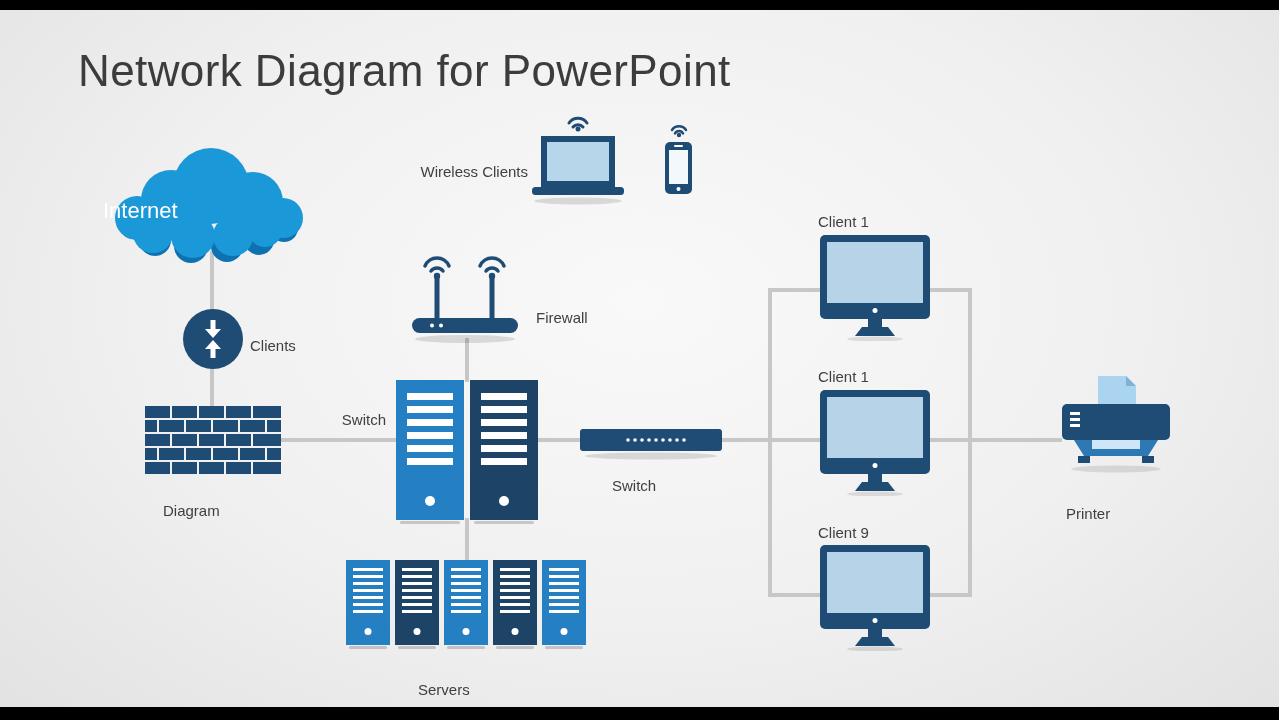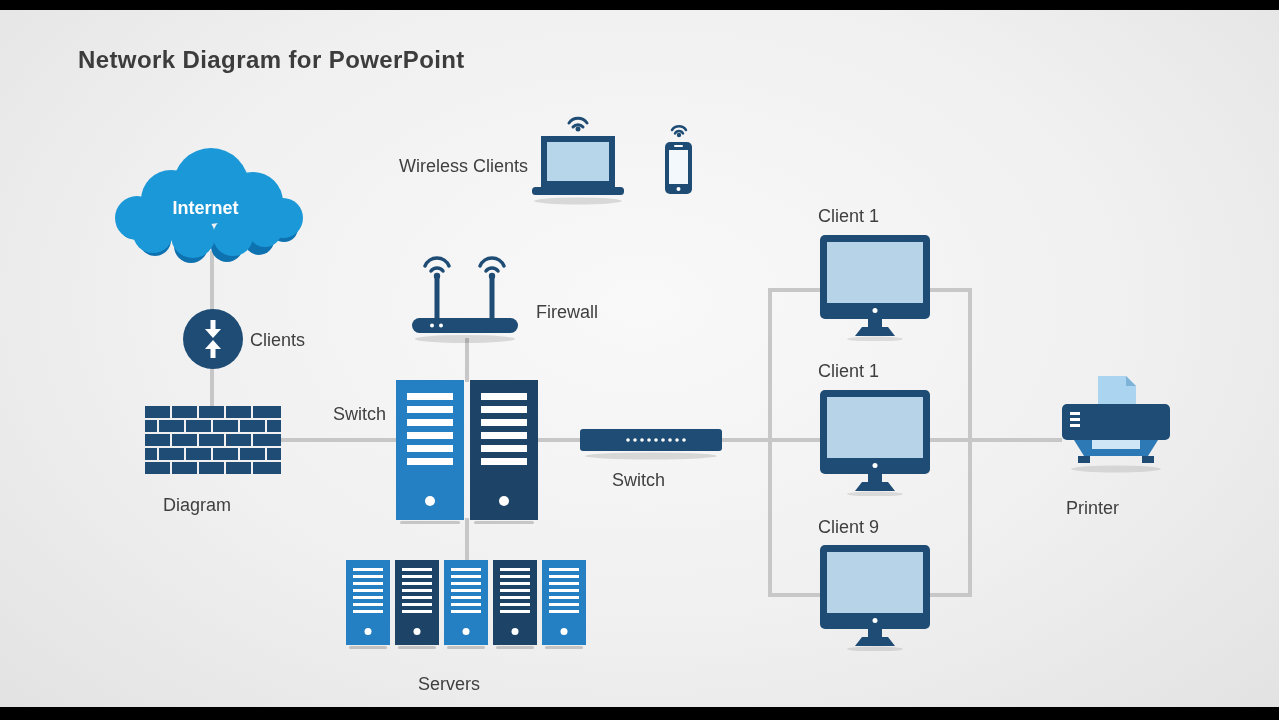--- a/index.html
+++ b/index.html
@@ -3,25 +3,25 @@
 <meta charset="utf-8">
 <style>
   html,body{margin:0;padding:0;}
   body{font-family:"Liberation Sans",sans-serif;background:#ffffff;}
   .slide{position:relative;width:1279px;height:720px;overflow:hidden;
     background:radial-gradient(ellipse at 50% 42%, #f9f9f9 0%, #f0f0f0 55%, #e2e2e2 100%);}
   .bar{position:absolute;left:0;width:100%;background:#000;}
   .bar-top{top:0;height:10px;}
   .bar-bottom{bottom:0;height:13px;}
   .abs{position:absolute;}
-  .title{position:absolute;left:78px;top:46px;font-size:24px;font-weight:700;color:#3c3c3c;letter-spacing:.4px;white-space:nowrap;}
-  .label{position:absolute;font-size:18px;color:#3f3f3f;white-space:nowrap;}
+  .title{position:absolute;left:78px;top:46px;font-size:44px;font-weight:400;color:#3c3c3c;letter-spacing:.4px;white-space:nowrap;}
+  .label{position:absolute;font-size:15px;color:#3f3f3f;white-space:nowrap;margin-top:7px;}
   .center{}
   .right{text-align:right;}
-  .cloud-label{position:absolute;left:0;right:0;top:60px;text-align:center;color:#ffffff;font-size:18px;font-weight:bold;}
+  .cloud-label{position:absolute;left:0;right:0;top:60px;color:#ffffff;font-size:22px;}
   .router-circle{position:absolute;width:60px;height:60px;border-radius:50%;background:#1e4c74;}
   .tower{position:absolute;}
   .tower .slots{position:absolute;}
   .tower .dot{position:absolute;left:50%;transform:translateX(-50%);background:#fff;border-radius:50%;}
   .tower .tshadow{position:absolute;left:6%;right:6%;bottom:-4px;height:3px;border-radius:2px;background:rgba(0,0,0,.18);}
   .tower.big{width:68px;height:140px;}
   .tower.big .slots{left:11px;right:11px;top:13px;height:73px;background:repeating-linear-gradient(to bottom,#fff 0 7px,transparent 7px 13px);}
   .tower.big .dot{width:10px;height:10px;bottom:14px;}
   .tower.small{width:44px;height:85px;}
   .tower.small .slots{left:7px;right:7px;top:8px;height:45px;background:repeating-linear-gradient(to bottom,#fff 0 3px,transparent 3px 7px);}

